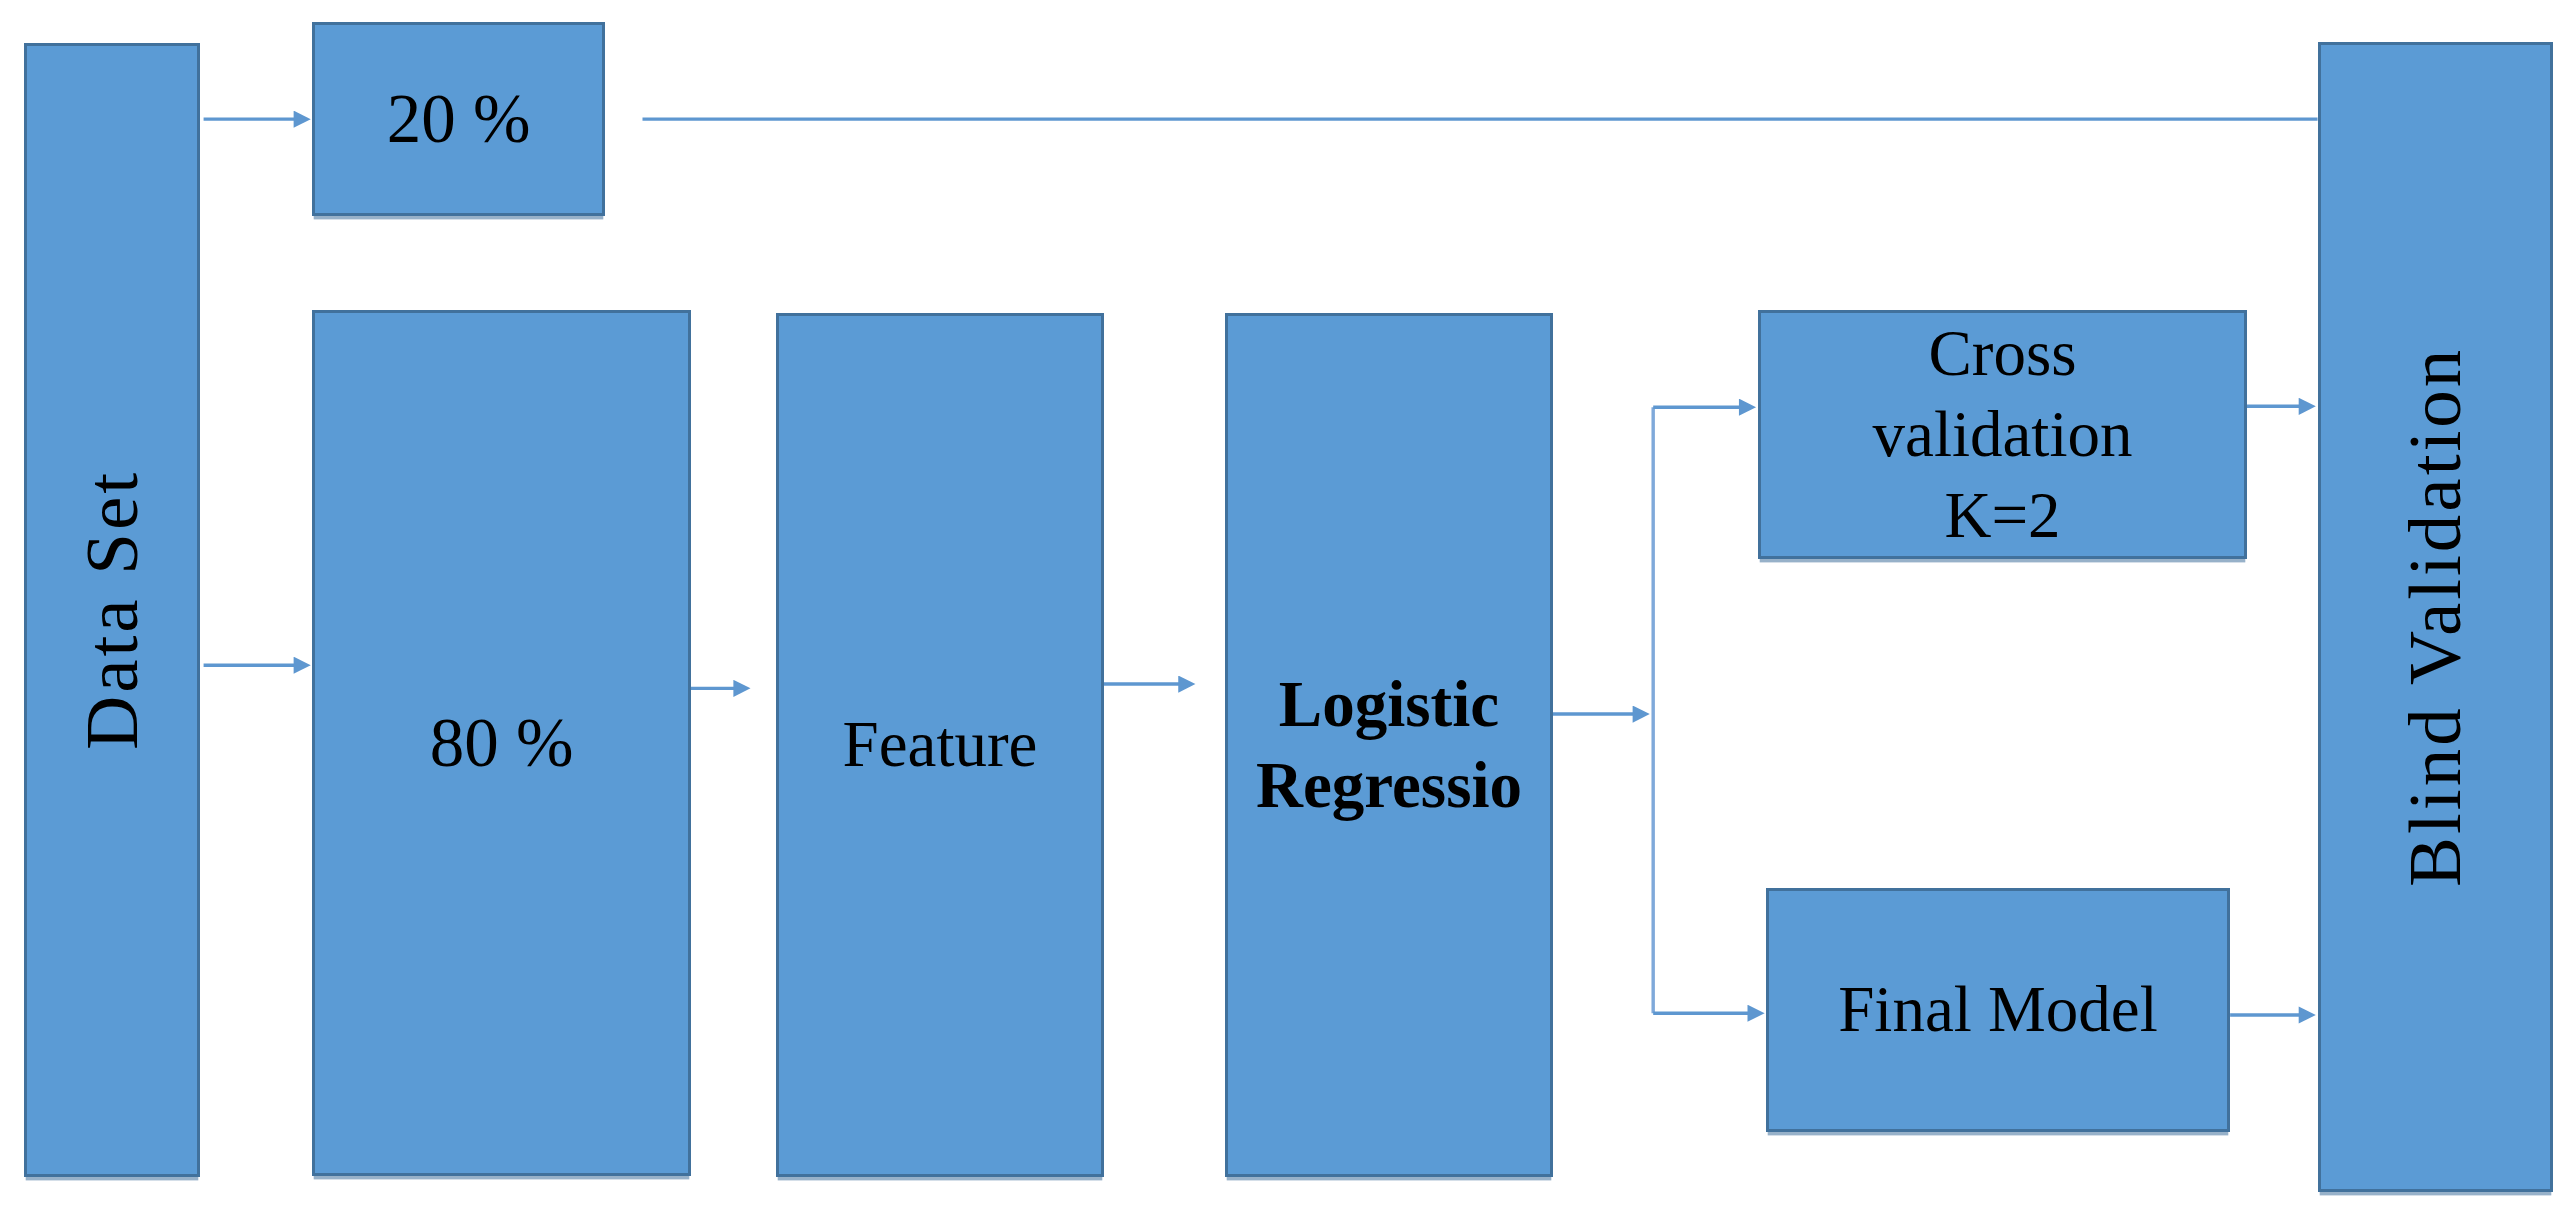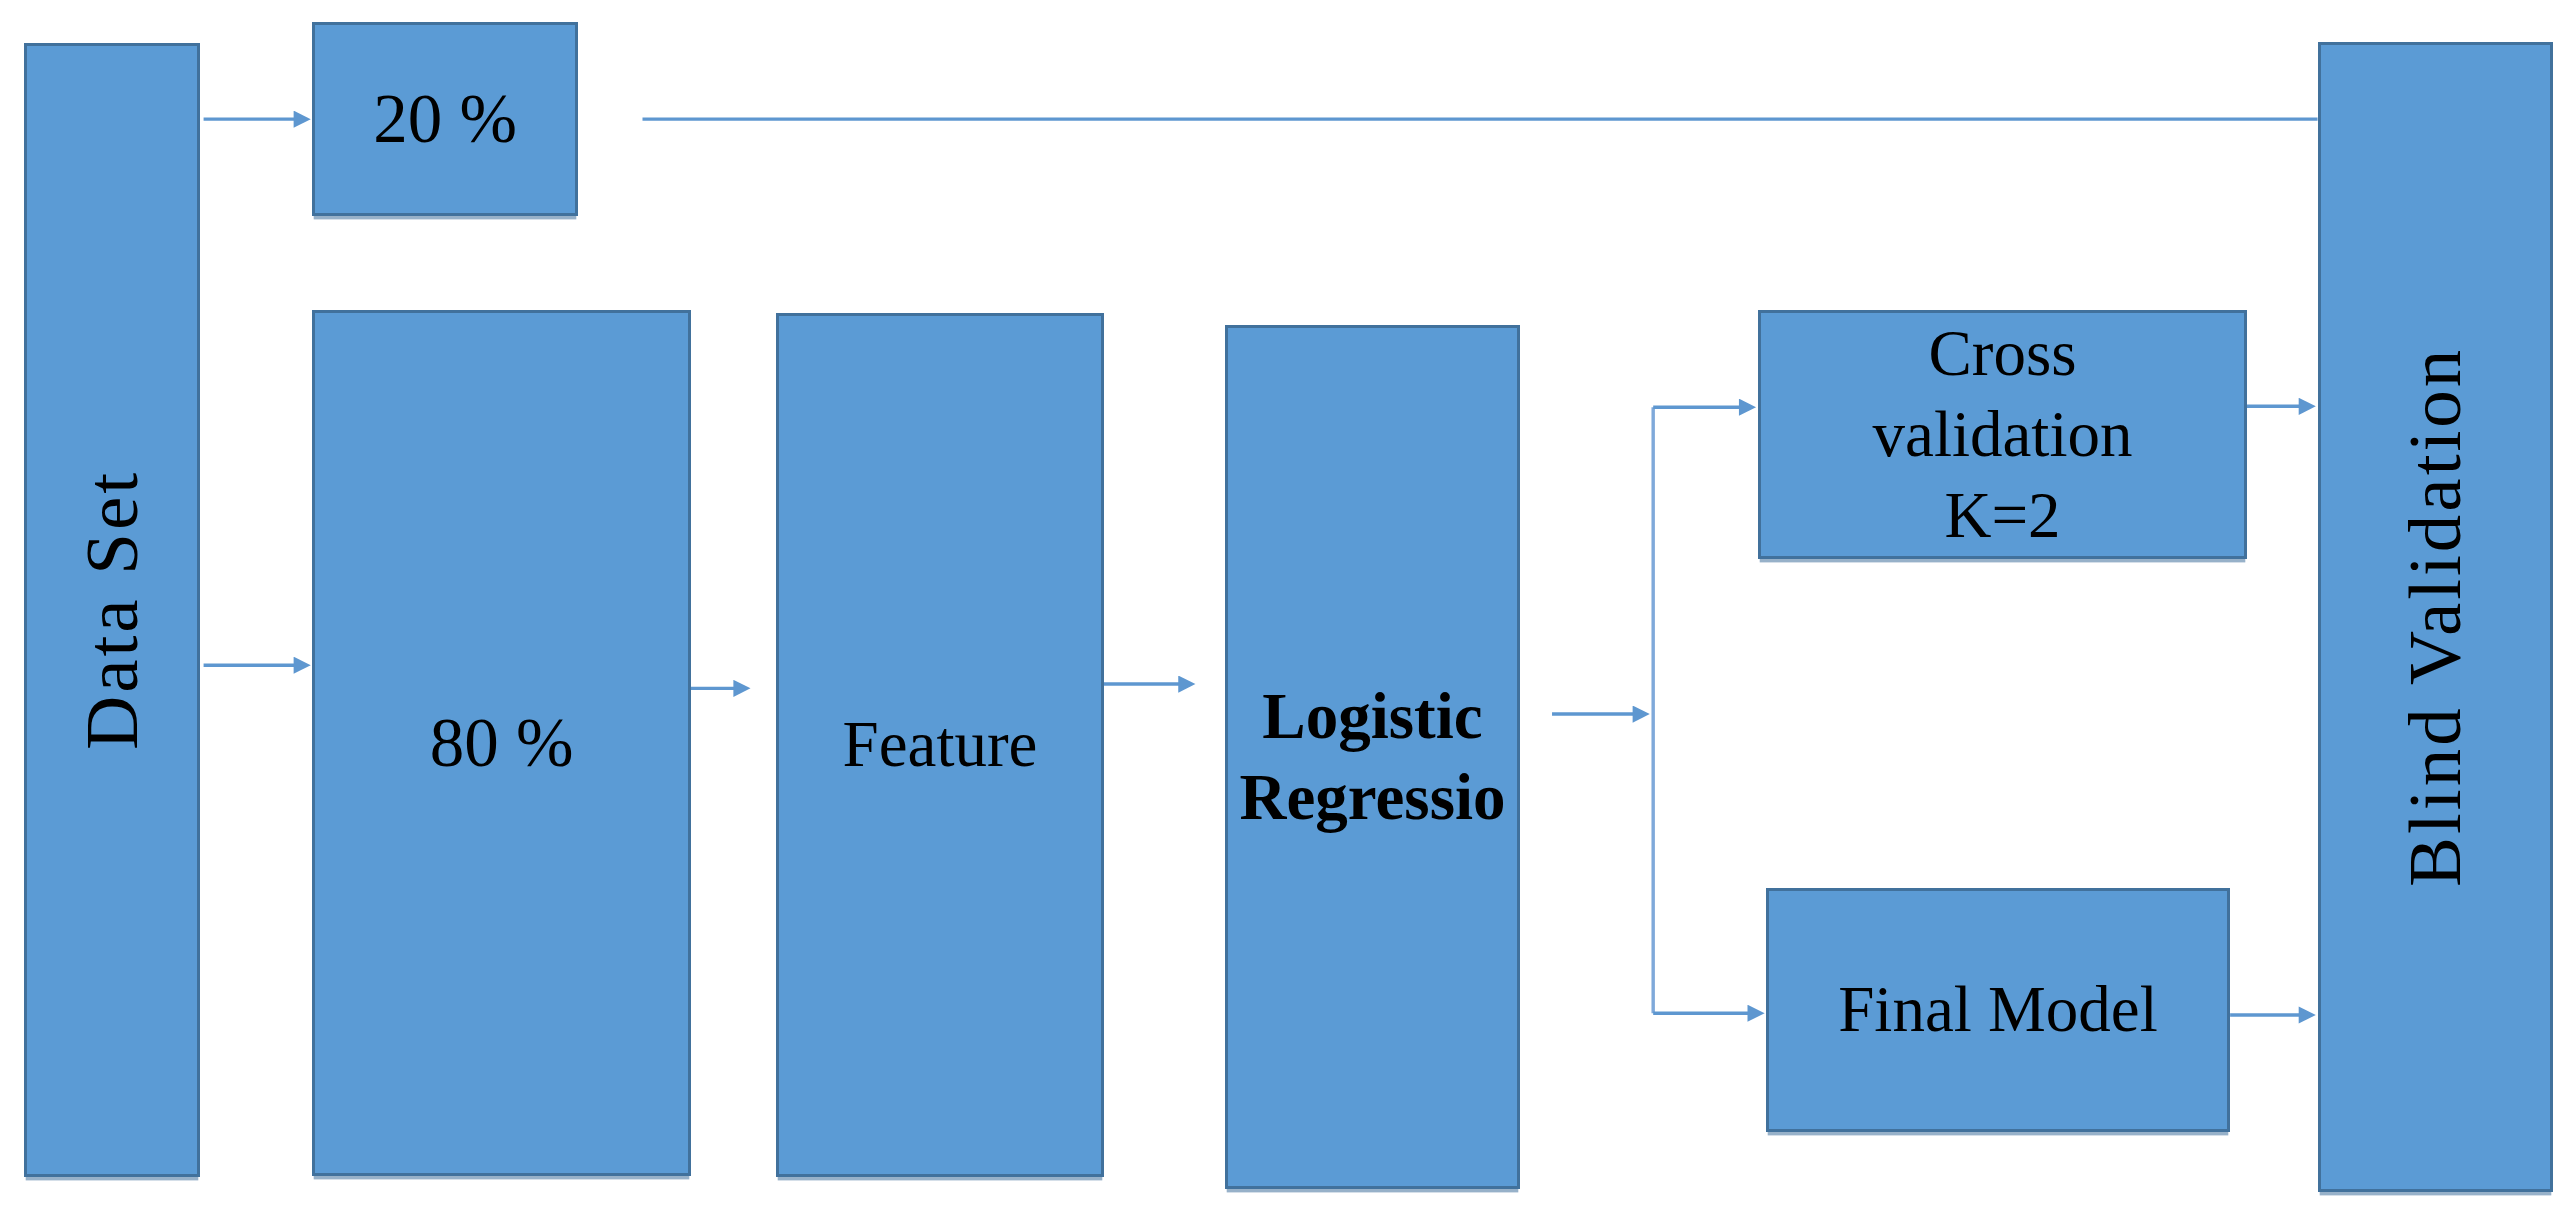--- a/index.html
+++ b/index.html
@@ -41,24 +41,24 @@
   .vert {
     transform: rotate(-90deg);
     white-space: nowrap;
     font-size: 75px;
     letter-spacing: 0.04em;
   }
   .pct { font-size: 69px; }
   .bold { font-weight: bold; }
 
   #node-dataset    { left: 24px;   top: 43px;   width: 176px; height: 1134px; }
-  #node-train20    { left: 312px;  top: 22px;   width: 266px; height: 194px;  }
+  #node-train20    { left: 312px;  top: 22px;   width: 293px; height: 194px;  }
   #node-train80    { left: 312px;  top: 310px;  width: 379px; height: 866px; }
   #node-feature    { left: 776px;  top: 313px;  width: 328px; height: 864px; }
-  #node-logistic   { left: 1225px; top: 313px;  width: 295px; height: 864px; margin-top: 12px; }
+  #node-logistic   { left: 1225px; top: 313px;  width: 328px; height: 864px; }
   #node-crossval   { left: 1758px; top: 310px;  width: 489px; height: 249px;  }
   #node-finalmodel { left: 1766px; top: 888px; width: 464px; height: 244px;  }
   #node-blind      { left: 2318px; top: 42px;   width: 235px; height: 1150px; }
 </style>
 </head>
 <body>
 
 <div id="canvas">
 
   <svg id="edges" viewBox="0 0 3004 1415" xmlns="http://www.w3.org/2000/svg">

